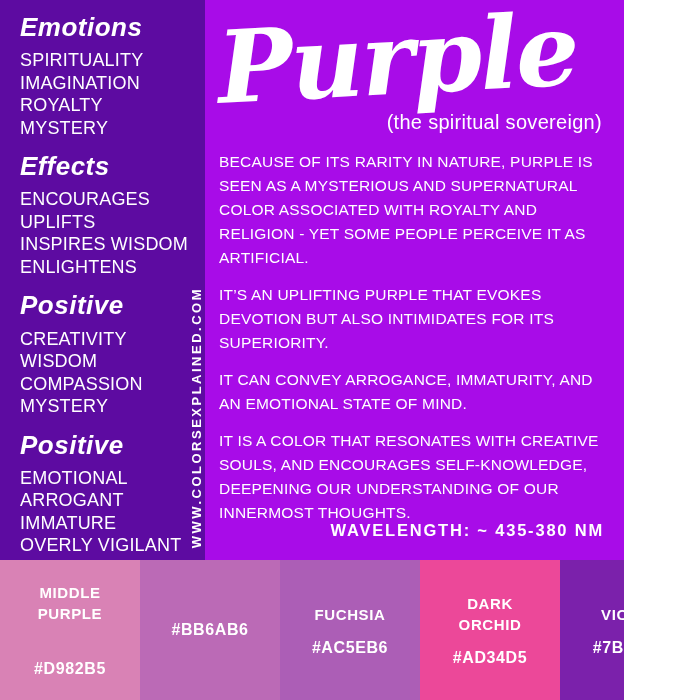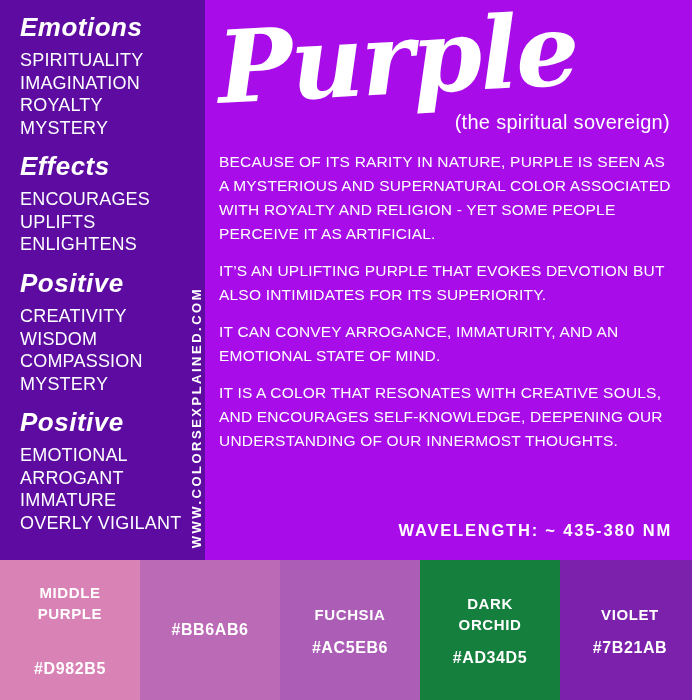--- a/index.html
+++ b/index.html
@@ -1,18 +1,18 @@
 <!DOCTYPE html>
 <html><head>
 <meta charset="utf-8">
 <style>
   * { box-sizing: border-box; }
   html, body { margin: 0; padding: 0; background: #fff; }
   .poster {
-    width: 692px; height: 700px;
+    width: 624px; height: 700px;
     display: flex; flex-direction: column;
     font-family: "Liberation Sans", sans-serif;
     color: #ffffff;
     overflow: hidden;
     position: relative;
   }
   .top { display: flex; height: 560px; flex: 0 0 560px; }
 
   
   .sidebar {
@@ -130,20 +130,21 @@
           <li>ROYALTY</li>
           <li>MYSTERY</li>
         </ul>
       </section>
 
       <section class="side-section">
         <h2>Effects</h2>
         <ul>
           <li>ENCOURAGES</li>
           <li>UPLIFTS</li>
+          <li>INSPIRES WISDOM</li>
           <li>ENLIGHTENS</li>
         </ul>
       </section>
 
       <section class="side-section">
         <h2>Positive</h2>
         <ul>
           <li>CREATIVITY</li>
           <li>WISDOM</li>
           <li>COMPASSION</li>
@@ -184,21 +185,21 @@
       <div class="swatch-name">MIDDLE PURPLE</div>
       <div class="swatch-hex">#D982B5</div>
     </div>
     <div class="swatch" style="background-color: rgb(187, 106, 182);">
       <div class="swatch-hex">#BB6AB6</div>
     </div>
     <div class="swatch" style="background-color: rgb(172, 94, 182); justify-content: center;">
       <div class="swatch-name">FUCHSIA</div>
       <div class="swatch-hex">#AC5EB6</div>
     </div>
-    <div class="swatch" style="background-color: #15803d;">
+    <div class="swatch" style="background-color: #ec4899;">
       <div class="swatch-name">DARK ORCHID</div>
       <div class="swatch-hex">#AD34D5</div>
     </div>
     <div class="swatch" style="background-color: rgb(123, 33, 171);">
       <div class="swatch-name">VIOLET</div>
       <div class="swatch-hex">#7B21AB</div>
     </div>
   </footer>
 </div>
 

